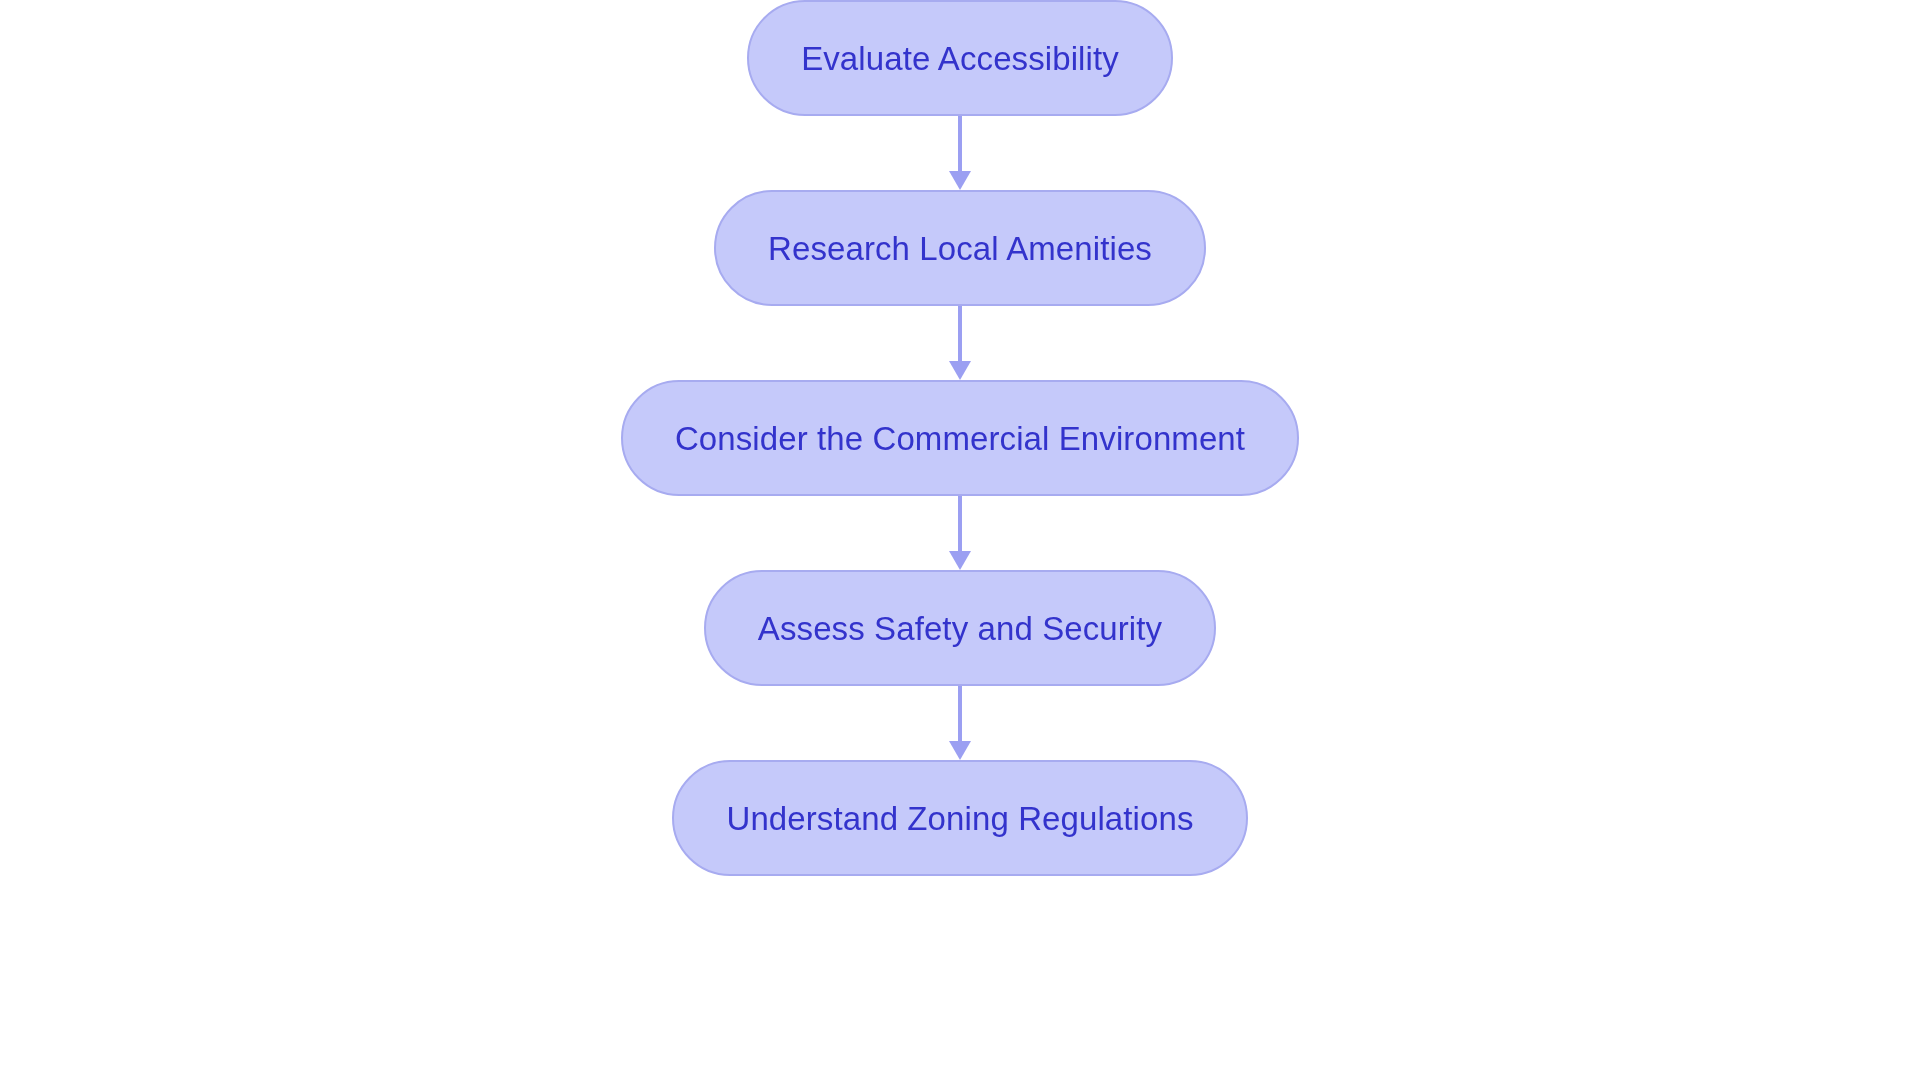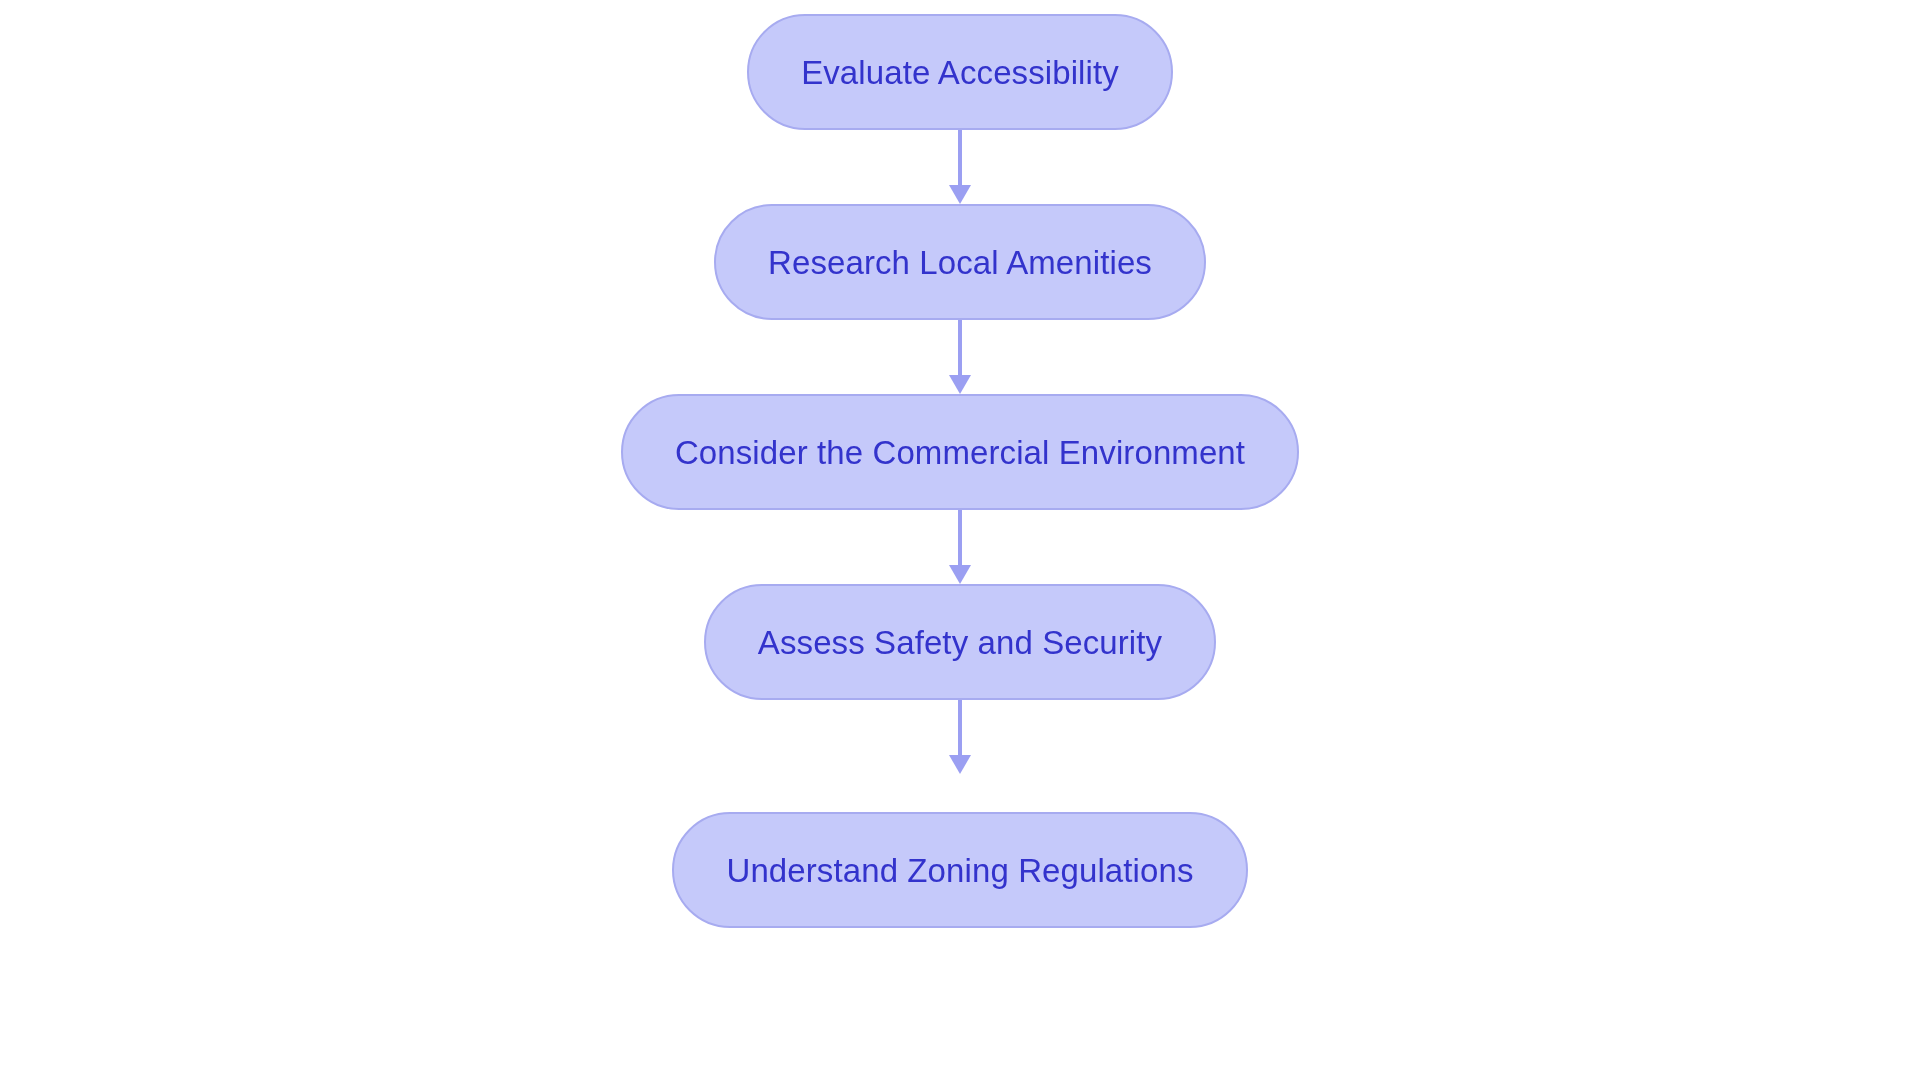--- a/index.html
+++ b/index.html
@@ -25,21 +25,20 @@
   .flow-column {
     position: absolute;
     left: 0;
     top: 0;
     width: 1920px;
     height: 1083px;
     display: flex;
     flex-direction: column;
     align-items: center;
     justify-content: flex-start;
-    padding-top: 14px;
     box-sizing: border-box;
   }
 
   .node {
     box-sizing: border-box;
     height: 116px;
     border-radius: 58px;
     background: #c5c9fa;
     border: 2px solid #a7abf0;
     display: flex;
@@ -72,21 +71,21 @@
     width: 40px;
     height: 74px;
     overflow: visible;
   }
 
   
   .node.n1 { min-width: 386px; }
   .node.n2 { min-width: 424px; }
   .node.n3 { min-width: 622px; text-align: center; }
   .node.n4 { min-width: 464px; justify-content: flex-end; }
-  .node.n5 { min-width: 516px; margin-top: 38px; }
+  .node.n5 { min-width: 516px; }
 </style>
 </head>
 <body>
 
 <div id="flow-root">
   <div class="flow-column">
 
     <div class="node n1">
       <span class="node-label">Evaluate Accessibility</span>
     </div>

